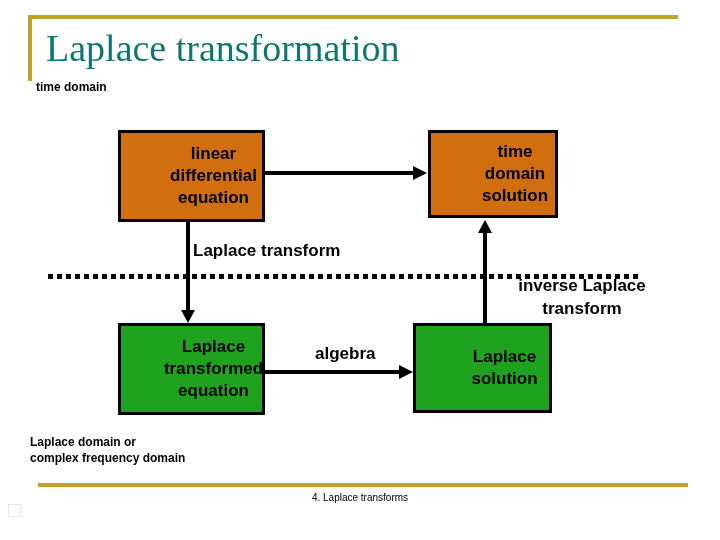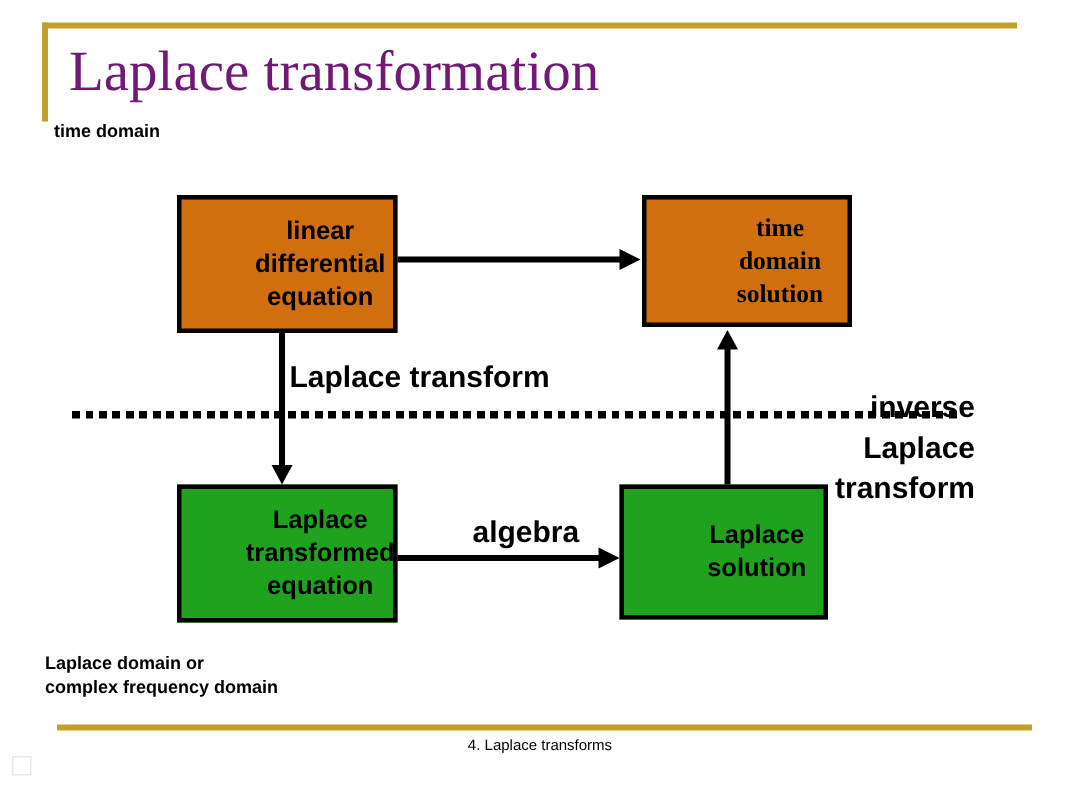--- a/index.html
+++ b/index.html
@@ -10,57 +10,57 @@
   * { box-sizing:border-box; }
 
   
   .rule-top-h   { position:absolute; left:28px; top:15px; width:650px; height:4px; background:#c2a02c; }
   .rule-top-v   { position:absolute; left:28px; top:15px; width:4px;  height:66px; background:#c2a02c; }
   .rule-bottom  { position:absolute; left:38px; top:483px; width:650px; height:4px; background:#c2a02c; }
 
   .title {
     position:absolute; left:46px; top:28px;
     font-family:"Liberation Serif", serif; font-size:38px; line-height:1.1;
-    color:#701a75; white-space:nowrap;
+    color:#0f766e; white-space:nowrap;
   }
   .region-label { position:absolute; font-weight:bold; font-size:12px; }
   .time-domain    { left:36px; top:80px; }
   .laplace-domain { left:30px; top:435px; font-size:12px; line-height:1.3; white-space:pre-line; }
 
   .box {
     position:absolute; border:3px solid #000;
     display:flex; align-items:center; justify-content:center;
     text-align:center; font-weight:bold; font-size:17px; line-height:1.3;
     white-space:pre-line;
     padding-left:44px;
   }
   .box-orange { background:#d16f10; }
   .box-green  { background:#1fa31f; }
   .box-tl { left:118px; top:130px; width:147px; height:92px; }
-  .box-tr { left:428px; top:130px; width:140px; height:88px;font-family:Liberation Serif, serif; }
+  .box-tr { left:428px; top:130px; width:130px; height:88px; }
   .box-bl { left:118px; top:323px; width:147px; height:92px; }
   .box-br { left:413px; top:323px; width:139px; height:90px; }
 
   .h-line { position:absolute; height:4px; background:#000; }
   .v-line { position:absolute; width:4px;  background:#000; }
   .arr-right { position:absolute; width:0; height:0;
     border-top:7px solid transparent; border-bottom:7px solid transparent; border-left:14px solid #000; }
   .arr-down  { position:absolute; width:0; height:0;
     border-left:7px solid transparent; border-right:7px solid transparent; border-top:13px solid #000; }
   .arr-up    { position:absolute; width:0; height:0;
     border-left:7px solid transparent; border-right:7px solid transparent; border-bottom:13px solid #000; }
 
   .dotted-line {
     position:absolute; left:48px; top:274px; width:592px; height:5px;
     background:repeating-linear-gradient(90deg, #000 0 5px, transparent 5px 9px);
   }
 
-  .flow-label { position:absolute; font-weight:bold; font-size:20px; }
+  .flow-label { position:absolute; font-weight:bold; font-size:17px; }
   .lbl-laplace-transform { left:193px; top:241px; }
-  .lbl-inverse-laplace   { left:488px; top:259px; width:162px; text-align:right; line-height:1.35; white-space:pre-line;padding-left:26px; }
+  .lbl-inverse-laplace   { left:488px; top:275px; width:162px; text-align:center; line-height:1.35; white-space:pre-line;padding-left:26px; }
   .lbl-algebra           { left:315px; top:344px; }
 
   .footer {
     position:absolute; left:0; top:492px; width:720px;
     text-align:center; font-size:10px;
   }
   .corner-square {
     position:absolute; left:8px; top:504px; width:13px; height:13px;
     border:1px solid #e4ecdf; background:#ffffff;
   }

